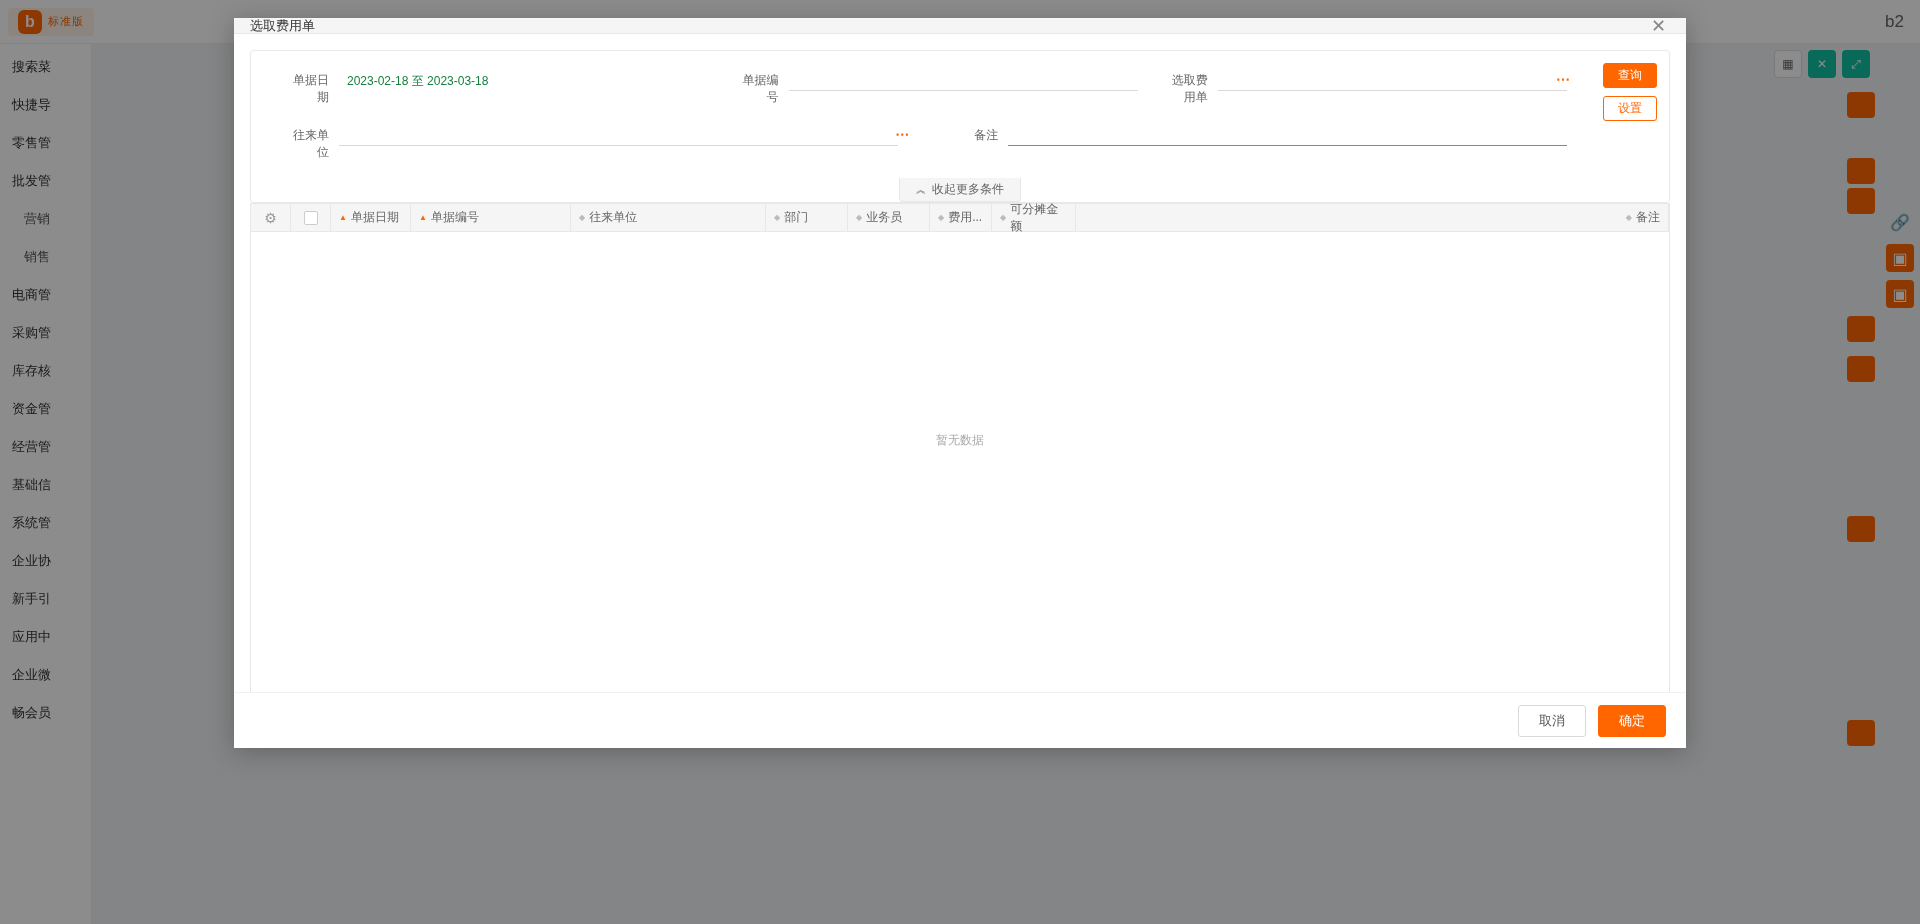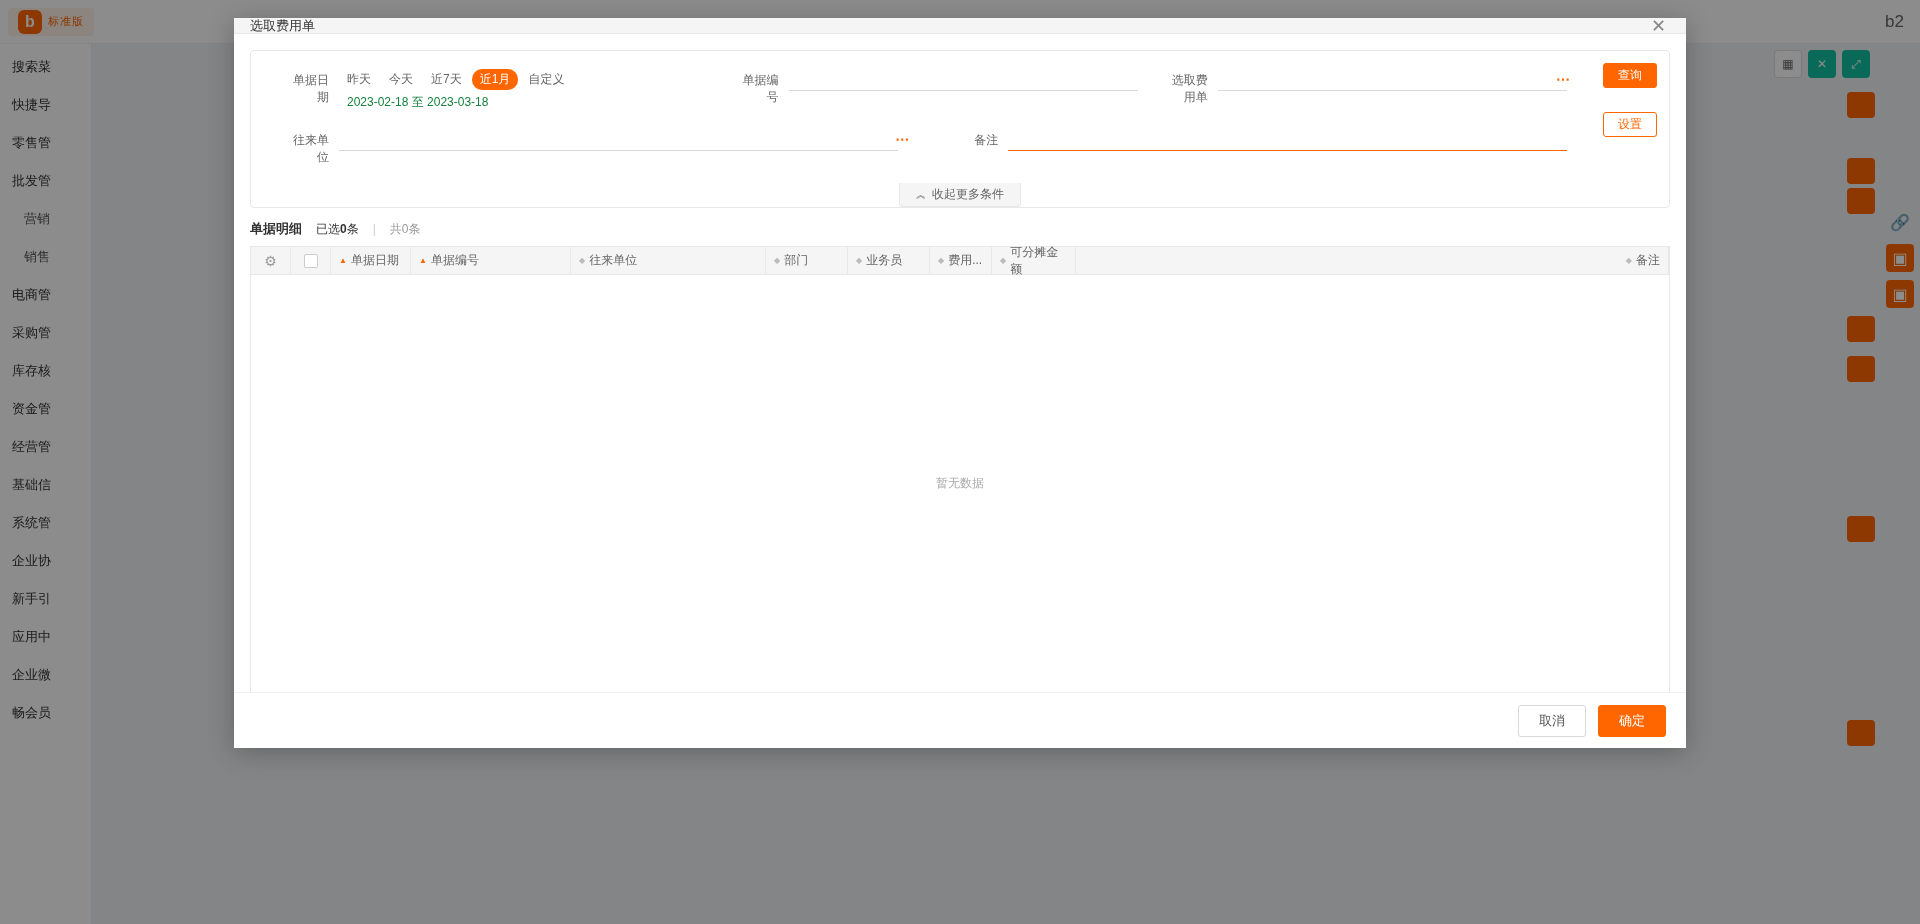--- a/index.html
+++ b/index.html
@@ -43,21 +43,21 @@
   .filter-label { width:56px; flex:none; text-align:right; padding-right:10px; padding-top:3px; color:#666; font-size:12px; }
   .filter-control { flex:1; position:relative; }
   .date-tabs { display:flex; align-items:center; gap:2px; }
   .date-tab { padding:2px 8px; font-size:12px; color:#666; cursor:pointer; border-radius:10px; }
   .date-tab.active { background:#f60; color:#fff; }
   .date-range { margin-top:4px; font-size:12px; color:#15803d; padding-left:8px; }
   .underline-input { height:22px; border:0; border-bottom:1px solid #d9d9d9; width:100%; background:transparent; font-size:12px; padding:0 2px; }
   .underline-input.focused { border-bottom-color:#f60; }
   .input-more { position:absolute; right:-4px; top:2px; color:#f60; font-weight:bold; letter-spacing:1px; cursor:pointer; font-size:14px; }
 
-  .filter-actions { position:absolute; right:12px; top:12px; display:flex; flex-direction:column; gap:24px; }
+  .filter-actions { position:absolute; right:12px; top:12px; display:flex; flex-direction:column; gap:8px; }
   .btn { min-width:50px; padding:3px 14px; font-size:12px; border-radius:3px; cursor:pointer; text-align:center; }
   .btn-primary { background:#f60; color:#fff; border:1px solid #f60; }
   .btn-outline { background:#fff; color:#f60; border:1px solid #f60;text-align:right; }
 
   .collapse-bar { display:flex; justify-content:center; margin-top:-1px; }
   .collapse-btn { background:#f5f5f5; border:1px solid #e8e8e8; border-top:0; padding:3px 16px; font-size:12px; color:#666; cursor:pointer; border-radius:0 0 4px 4px; display:flex; align-items:center; gap:6px; }
   .collapse-icon { font-size:10px; }
 
   .detail-header { display:flex; align-items:baseline; gap:14px; margin:12px 0 8px 0; }
   .detail-title { font-size:13px; font-weight:bold; color:#333; }
@@ -150,27 +150,20 @@
       <div class="filter-box">
         <div class="filter-actions">
           <div class="btn btn-primary">查询</div>
           <div class="btn btn-outline">设置</div>
         </div>
 
         <div class="filter-row">
           <div class="filter-cell" style="flex:1.05">
             <div class="filter-label">单据日期</div>
             <div class="filter-control">
-              <div class="date-tabs">
-                <span class="date-tab">昨天</span>
-                <span class="date-tab">今天</span>
-                <span class="date-tab">近7天</span>
-                <span class="date-tab active">近1月</span>
-                <span class="date-tab">自定义</span>
-              </div>
               <div class="date-range">2023-02-18 至 2023-03-18</div>
             </div>
           </div>
           <div class="filter-cell">
             <div class="filter-label">单据编号</div>
             <div class="filter-control">
               <input class="underline-input" type="text" style="">
             </div>
           </div>
           <div class="filter-cell" style="padding-right:70px">
@@ -199,28 +192,20 @@
         </div>
 
         <div class="collapse-bar">
           <div class="collapse-btn">
             <span class="collapse-icon">︽</span>
             <span>收起更多条件</span>
           </div>
         </div>
       </div>
 
-      <div class="detail-header">
-        <span class="detail-title">单据明细</span>
-        <span class="detail-count">
-          <span>已选</span><span class="num">0</span><span>条</span>
-        </span>
-        <span class="sep">|</span>
-        <span class="detail-total">共0条</span>
-      </div>
 
       <div class="table-wrap">
         <div class="thead">
           <div class="th gear">
               <span class="gear-icon">⚙</span>
             </div>
           <div class="th chk">
               <span class="chkbox"></span>
             </div>
           <div class="th" style="width:80px">

